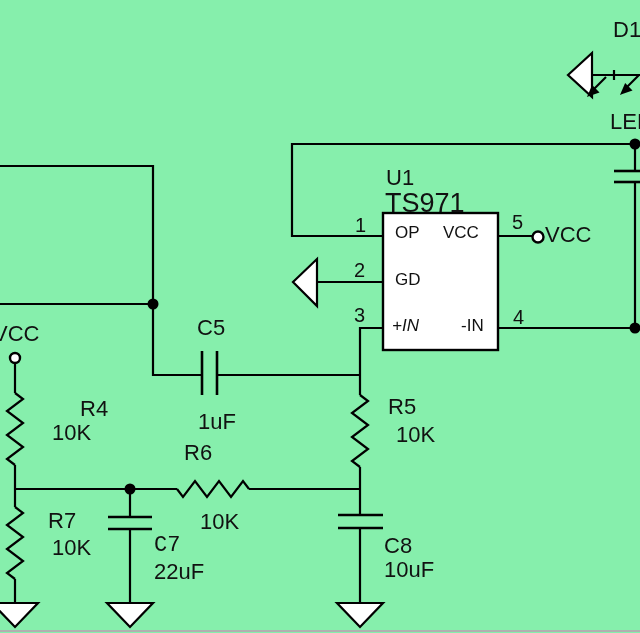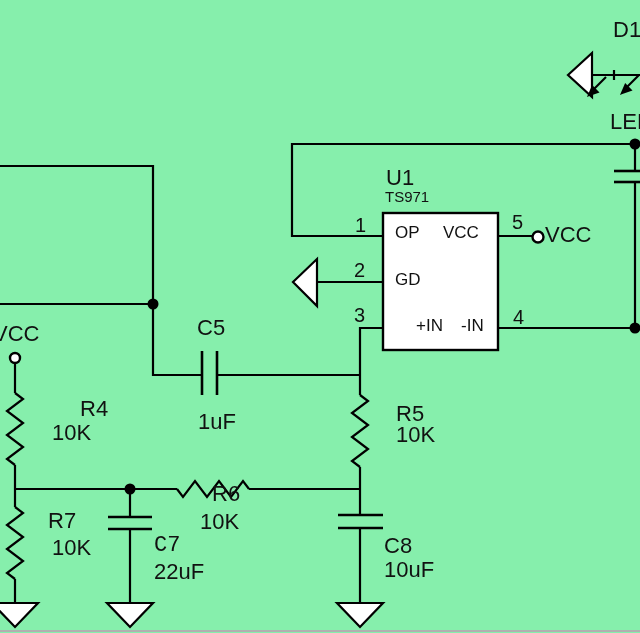--- a/index.html
+++ b/index.html
@@ -14,21 +14,21 @@
   #wires{position:absolute;left:0;top:0;}
   .lbl{
     position:absolute;
     font-size:22px;
     line-height:1.1;
     white-space:nowrap;
     color:#111;
   }
   .pin-num{font-size:20px;}
   .box-pin{font-size:17px;}
-  .part{font-size:15px;}
+  .part{font-size:27px;}
   #bottom-edge{
     position:absolute;left:0;top:630px;width:640px;height:2px;
     background:#b0b0b0;
   }
 </style>
 </head>
 <body>
 
 <div id="screen">
 
@@ -134,31 +134,31 @@
 
   <div class="lbl pin-num" style="left:355px;top:214px;">1</div>
   <div class="lbl pin-num" style="left:354px;top:259px;">2</div>
   <div class="lbl pin-num" style="left:354px;top:304px;">3</div>
   <div class="lbl pin-num" style="left:512px;top:211px;">5</div>
   <div class="lbl pin-num" style="left:513px;top:306px;">4</div>
 
   <div class="lbl box-pin" style="left:395px;top:224px;">OP</div>
   <div class="lbl box-pin" style="left:443px;top:224px;">VCC</div>
   <div class="lbl box-pin" style="left:395px;top:271px;">GD</div>
-  <div class="lbl box-pin" style="left:416px;top:317px;">+IN</div>
+  <div class="lbl box-pin" style="left:392px;top:317px;font-style:italic;">+IN</div>
   <div class="lbl box-pin" style="left:461px;top:317px;">-IN</div>
 
   <div class="lbl" style="left:545px;top:223px;">VCC</div>
   <div class="lbl" style="left:-7px;top:322px;">VCC</div>
 
   <div class="lbl" style="left:52px;top:397px;margin-left:28px;">R4</div>
   <div class="lbl" style="left:52px;top:421px;">10K</div>
-  <div class="lbl" style="left:396px;top:395px;margin-top:7px;">R5</div>
+  <div class="lbl" style="left:388px;top:395px;">R5</div>
   <div class="lbl" style="left:396px;top:423px;">10K</div>
-  <div class="lbl" style="left:212px;top:441px;margin-top:41px;">R6</div>
+  <div class="lbl" style="left:184px;top:441px;">R6</div>
   <div class="lbl" style="left:200px;top:510px;">10K</div>
   <div class="lbl" style="left:48px;top:509px;">R7</div>
   <div class="lbl" style="left:52px;top:536px;">10K</div>
 
   <div class="lbl" style="left:197px;top:316px;">C5</div>
   <div class="lbl" style="left:198px;top:410px;">1uF</div>
   <div class="lbl" style="left:154px;top:534px;font-family:Liberation Mono, monospace;">C7</div>
   <div class="lbl" style="left:154px;top:560px;">22uF</div>
   <div class="lbl" style="left:384px;top:534px;">C8</div>
   <div class="lbl" style="left:384px;top:558px;">10uF</div>

